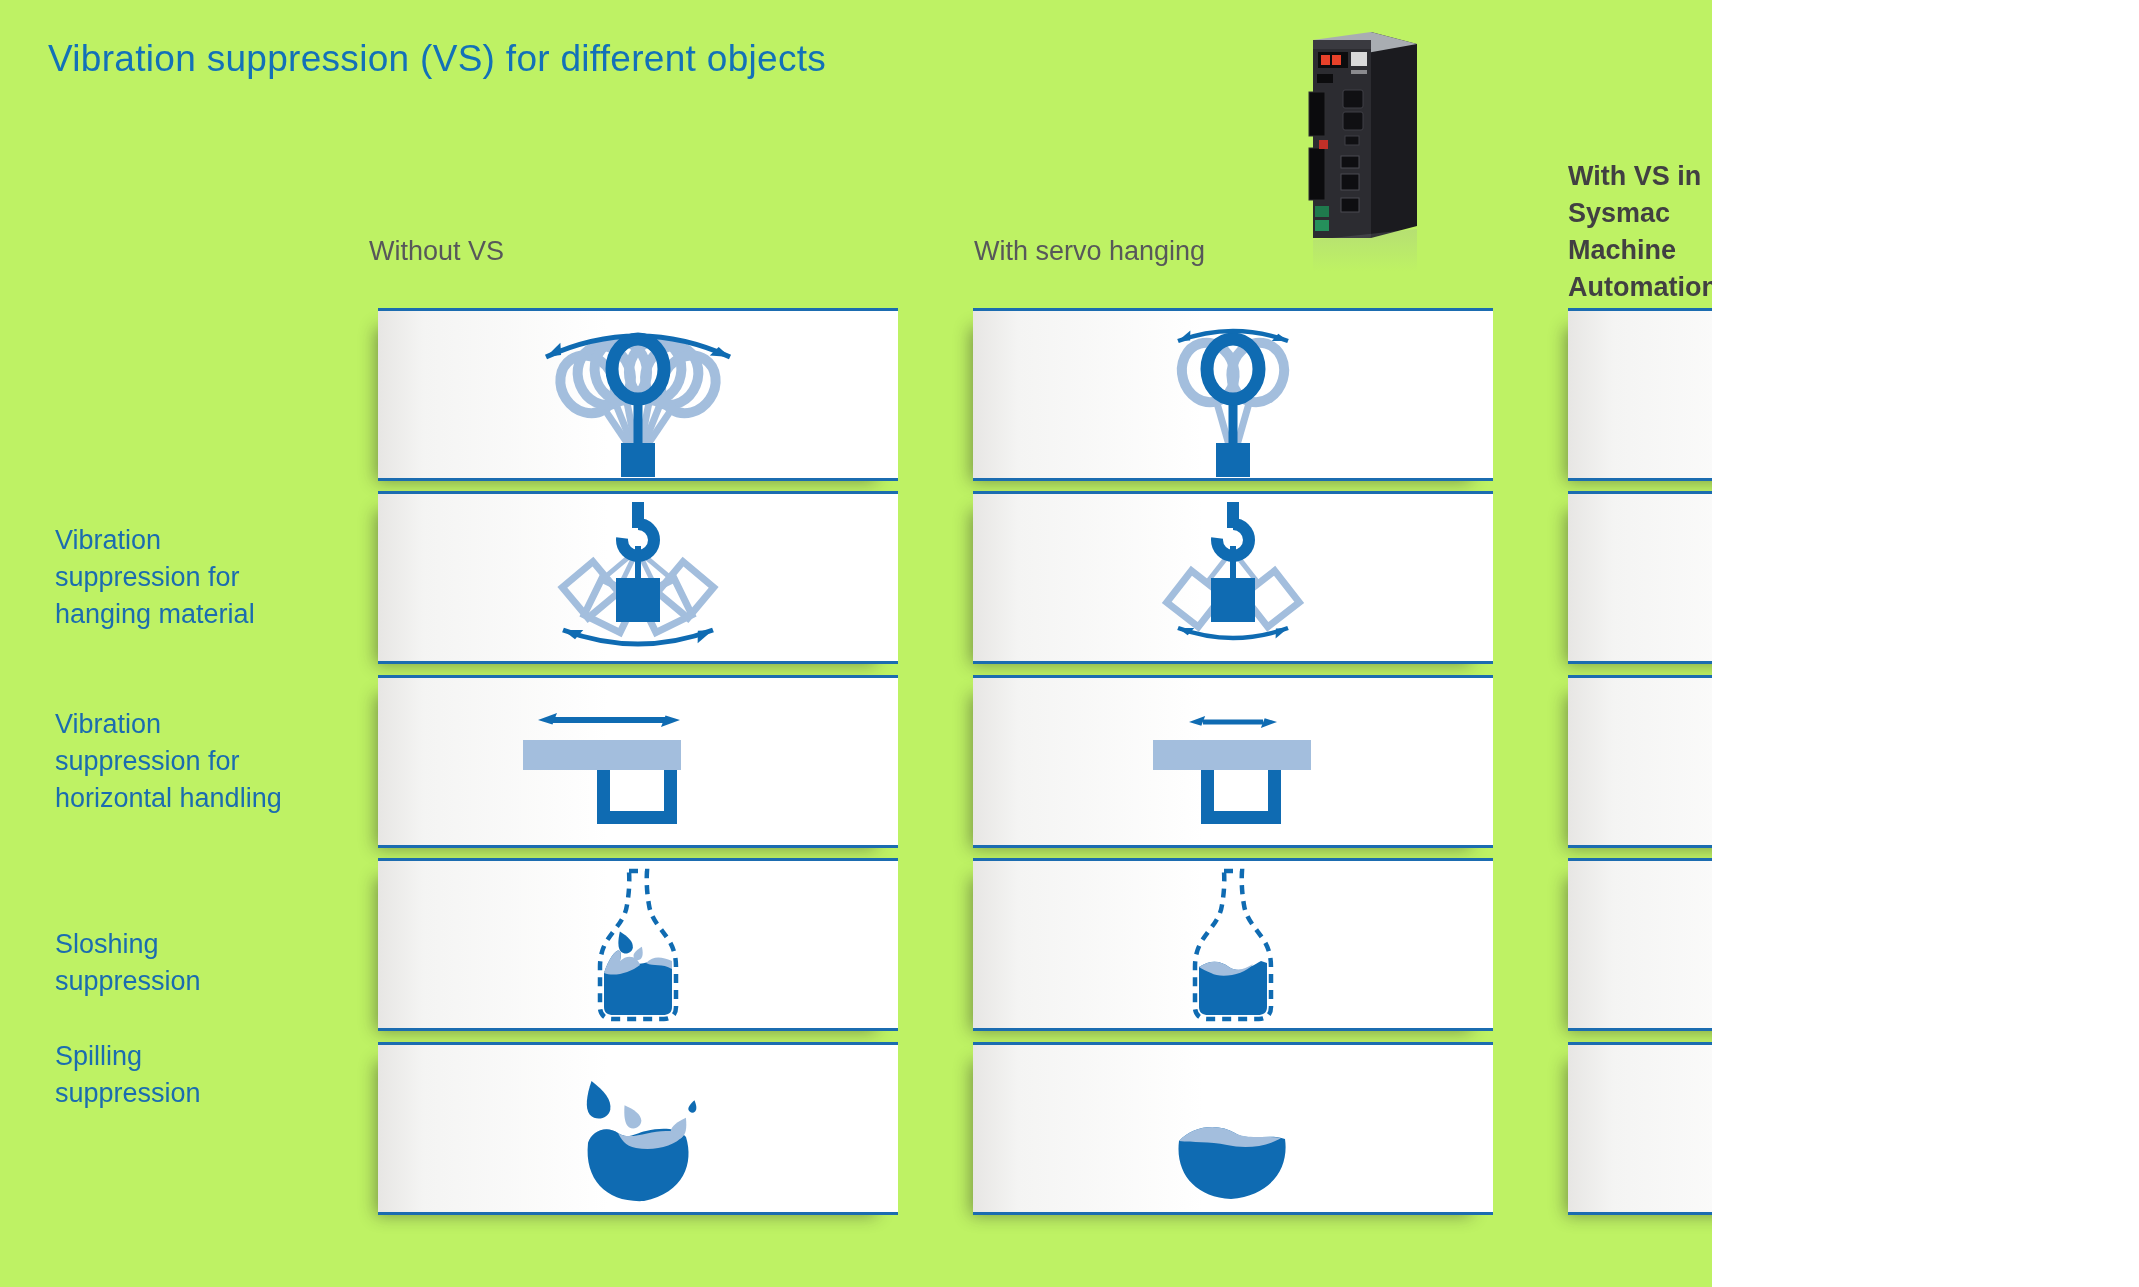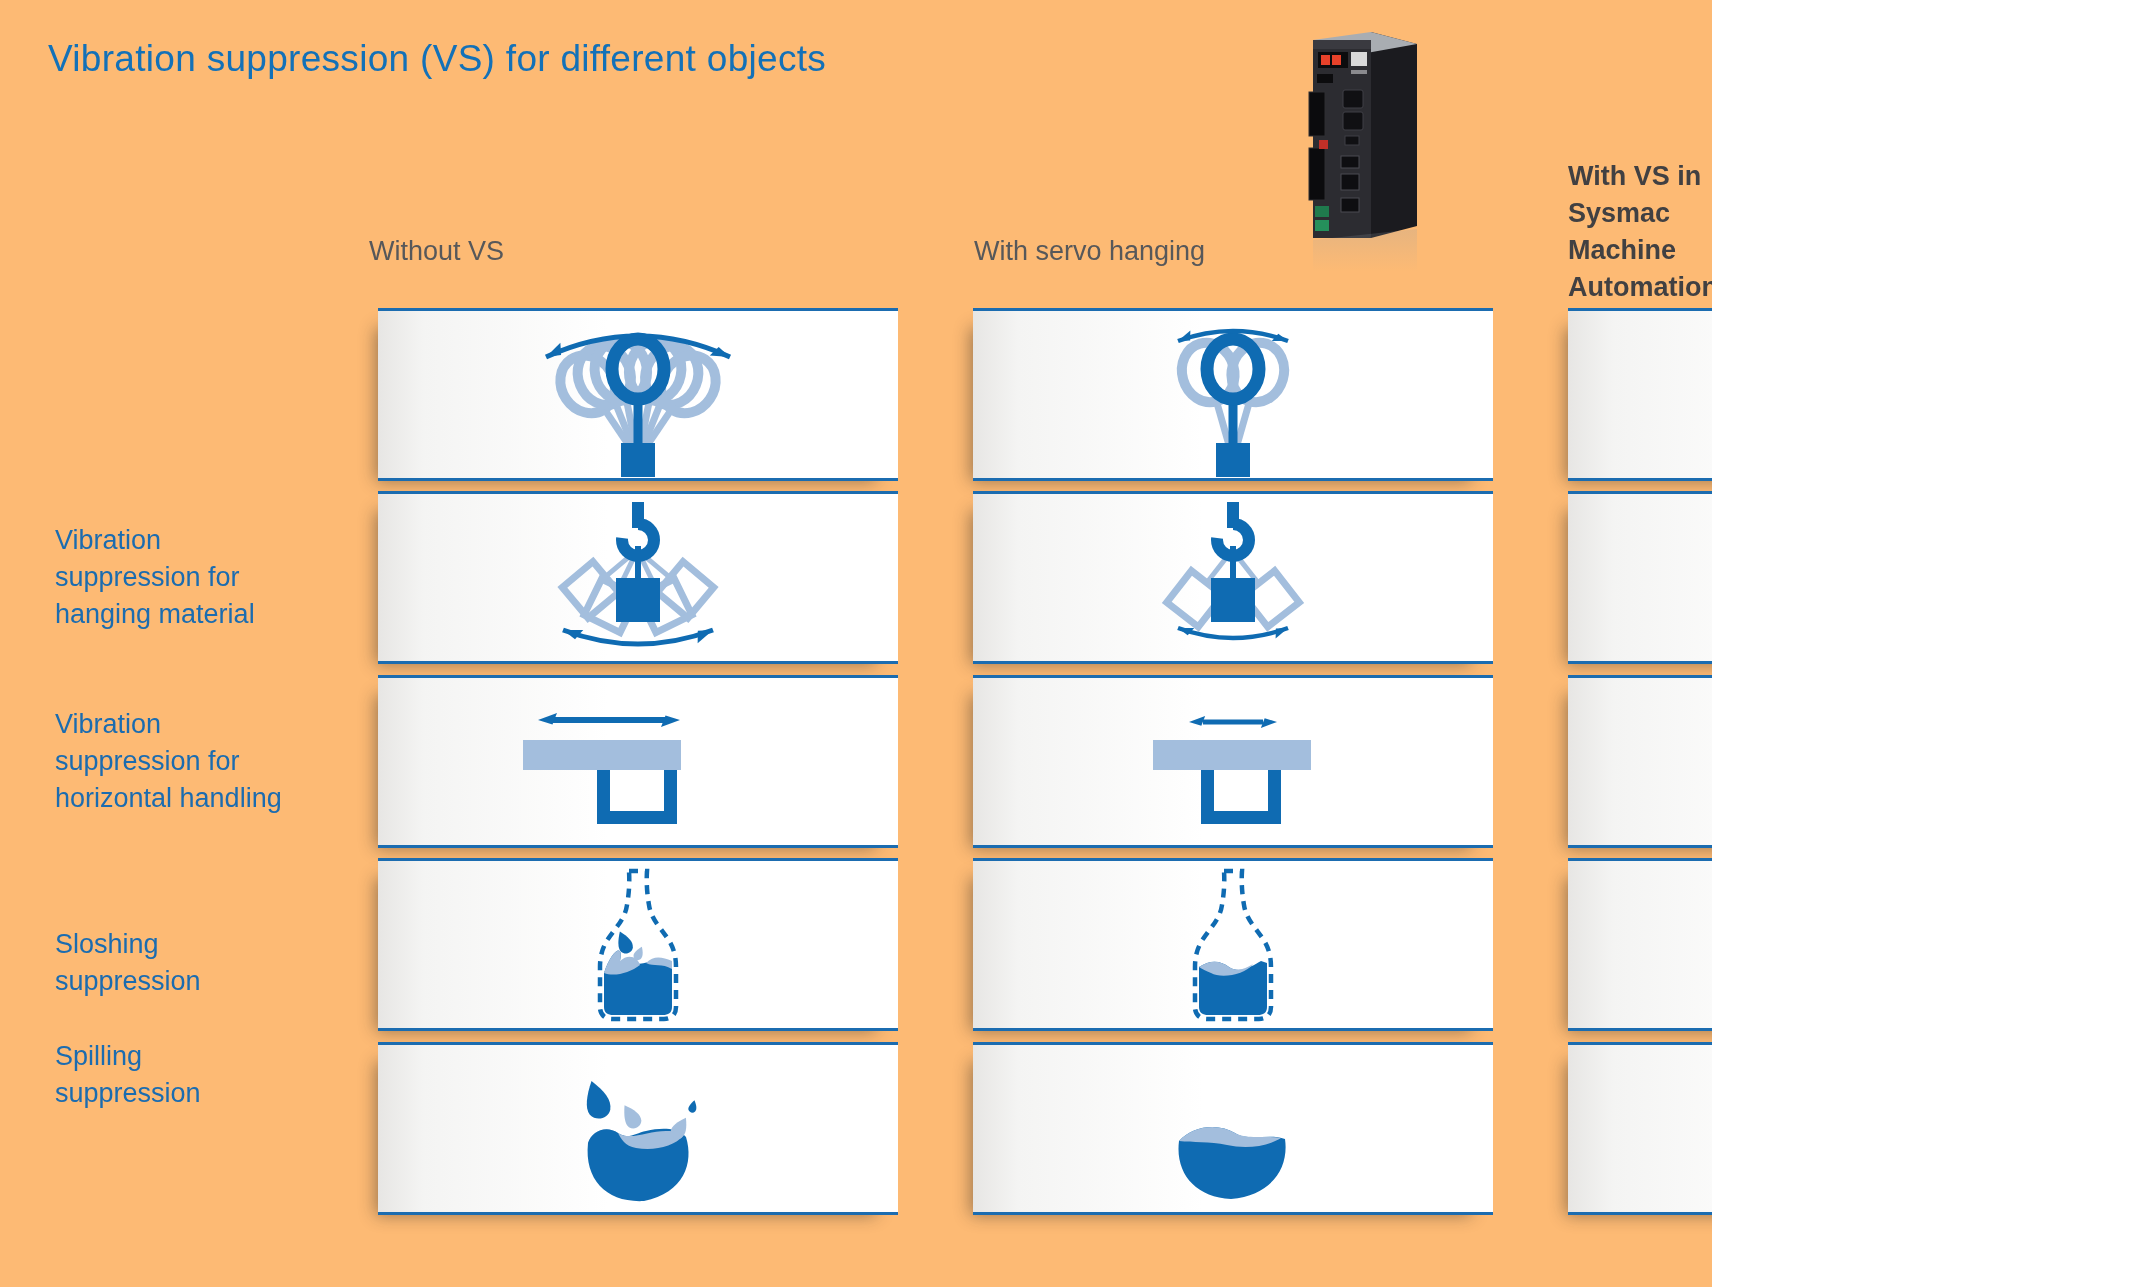--- a/index.html
+++ b/index.html
@@ -1,16 +1,16 @@
 <!DOCTYPE html>
 <html style="--accent-blue: #0f6bb2; --light-blue: #a3bedd; --border-blue: #1b6cb0; --title-blue: #1371b8; --label-blue: #1b6cb0; --header-gray: #57585a; --header-dark: #414042;"><head>
 <meta charset="utf-8">
 <style>
   html,body{margin:0;padding:0;background:#fff}
-  #canvas{position:relative;width:1712px;height:1287px;background:#fdba74;
+  #canvas{position:relative;width:1712px;height:1287px;background:#bef264;
     font-family:"Liberation Sans",sans-serif;overflow:hidden}
 
   .title{position:absolute;left:48px;top:38px;font-size:37px;color:var(--title-blue);
     font-weight:normal;letter-spacing:.3px}
 
   .col-head{position:absolute;top:236px;font-size:27px;color:var(--header-gray)}
   .col-head.bold{top:158px;font-weight:bold;color:var(--header-dark);
     line-height:37px;white-space:pre-line}
 
   .row-label{position:absolute;left:55px;width:300px;height:173px;display:flex;

